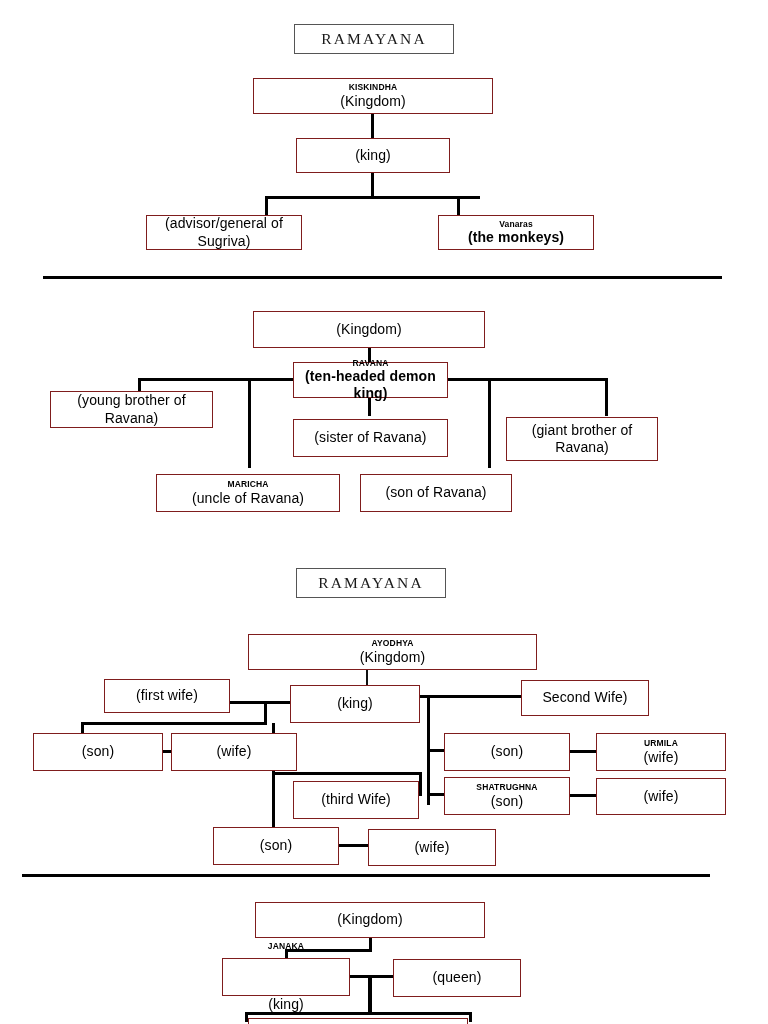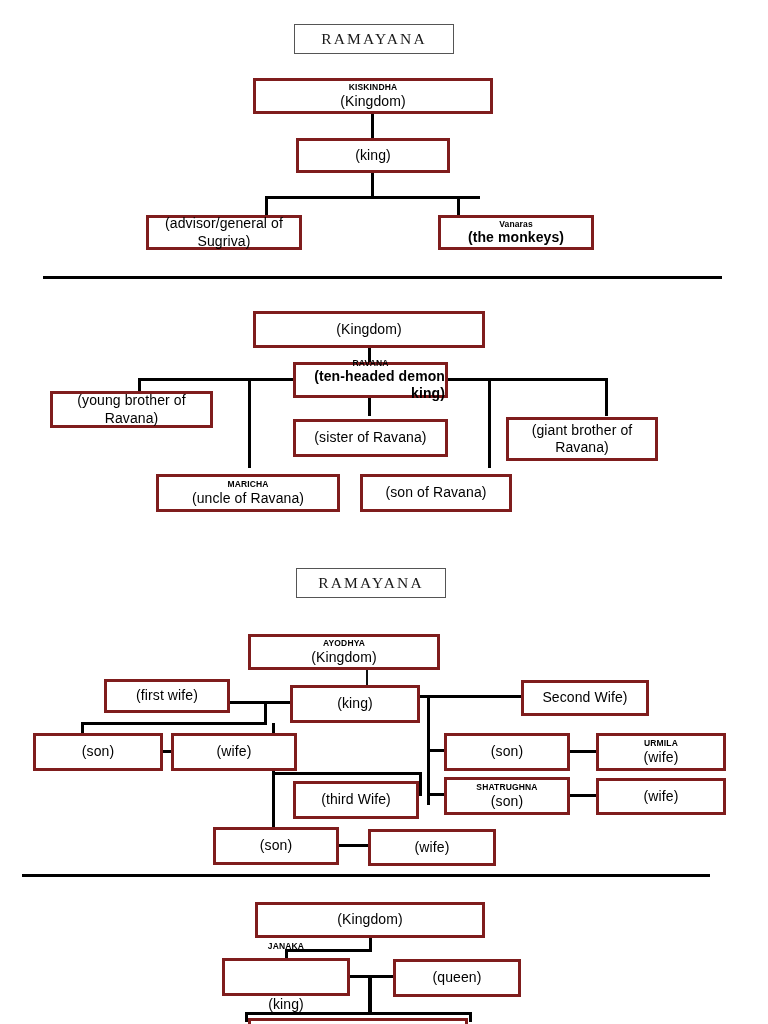--- a/index.html
+++ b/index.html
@@ -17,21 +17,21 @@
     width: 768px;
     height: 1024px;
     overflow: hidden;
     background: #ffffff;
   }
 
   
   .box {
     position: absolute;
     box-sizing: border-box;
-    border: 3px solid #7f1d1d;
+    border: 1px solid #7f1d1d;
     background: #ffffff;
     display: flex;
     flex-direction: column;
     align-items: center;
     justify-content: center;
     text-align: center;
     line-height: 1.22;
     z-index: 5;
   }
   .box .nm {
@@ -119,21 +119,21 @@
   </div>
 
   <div class="rule" style="left:43px; top:276px; width:679px;"></div>
 
   <div class="box" style="left:253px; top:311px; width:232px; height:37px;">
     <div class="rl">(Kingdom)</div>
   </div>
 
   <div class="ln" style="left:368px; top:348px; width:3px; height:16px;"></div>
 
-  <div class="box" style="left:293px; top:362px; width:155px; height:36px;text-align:right;">
+  <div class="box" style="left:293px; top:362px; width:155px; height:36px;">
     <div class="nm">RAVANA</div>
     <div class="rl bold">(ten-headed demon king)</div>
   </div>
 
   <div class="ln" style="left:138px; top:378px; width:158px; height:3px;"></div>
   <div class="ln" style="left:138px; top:378px; width:3px; height:38px;"></div>
   <div class="ln" style="left:248px; top:378px; width:3px; height:90px;"></div>
 
   <div class="ln" style="left:446px; top:378px; width:162px; height:3px;"></div>
   <div class="ln" style="left:605px; top:378px; width:3px; height:38px;"></div>
@@ -159,21 +159,21 @@
   </div>
 
   <div class="box" style="left:360px; top:474px; width:152px; height:38px;">
     <div class="rl">(son of Ravana)</div>
   </div>
 
   <div class="title-box" style="left:296px; top:568px; width:150px; height:30px;">
     <span>RAMAYANA</span>
   </div>
 
-  <div class="box" style="left:248px; top:634px; width:192px; height:36px;">
+  <div class="box" style="left:248px; top:634px; width:289px; height:36px;">
     <div class="nm">AYODHYA</div>
     <div class="rl">(Kingdom)</div>
   </div>
 
   <div class="ln thin" style="left:366px; top:670px; width:2px; height:16px;"></div>
 
   <div class="box" style="left:290px; top:685px; width:130px; height:38px;">
     <div class="rl">(king)</div>
   </div>
 

